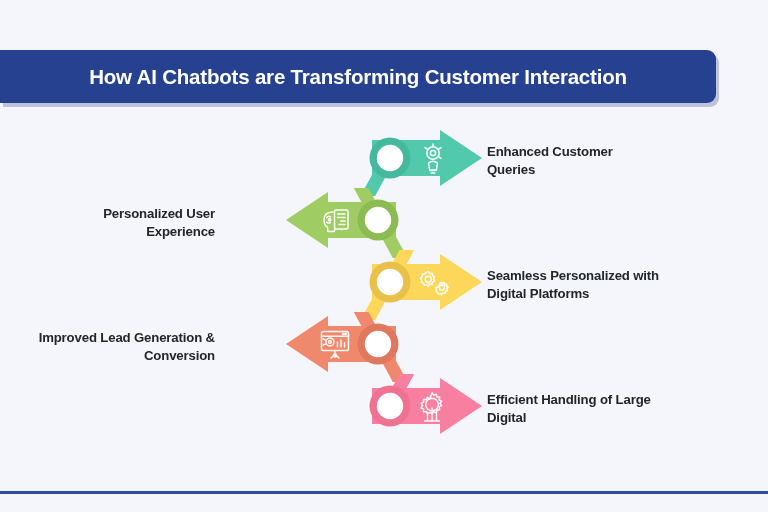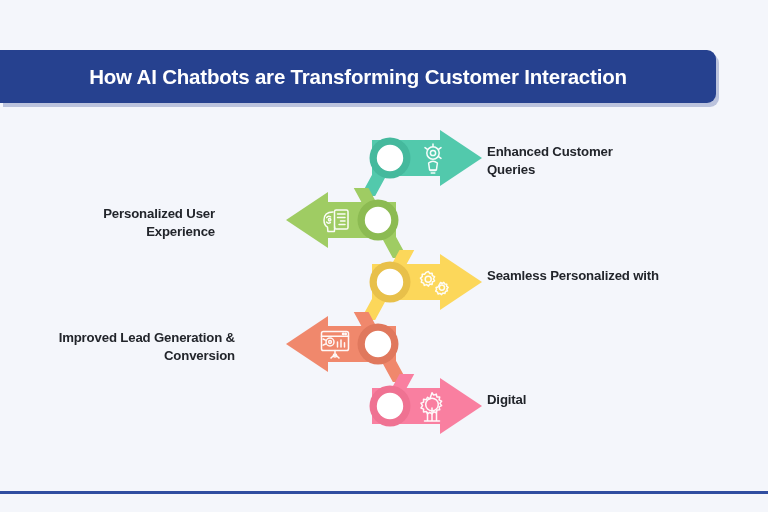--- a/index.html
+++ b/index.html
@@ -130,23 +130,24 @@
         <circle cx="12.2" cy="14.2" r="3"></circle>
         <path d="M24.5 17.5 l1.7 1 1.6-1.1 1 1.7 2 .1 -.3 2 1.6 1.2 -1.3 1.5 .6 1.9 -1.9 .7 -.6 1.9 -2-.3 -1.3 1.5 -1.6-1.2 -1.9 .6 -.6-1.9 -1.8-.9 .9-1.8 -.5-1.9 1.9-.5z"></path>
         <circle cx="25.9" cy="22.6" r="2.6"></circle>
       </g>
       </g>
     </g>
   </svg>
         </div>
         <div class="label right" style="top: 17px;">
           <div>Seamless Personalized with</div>
-        </div>
-      </div>
-      <div class="row" style="top: 312px; padding-left: 20px;">
+          <div>Digital Platforms</div>
+        </div>
+      </div>
+      <div class="row" style="top: 312px;">
         <div class="arrowwrap">
   <svg width="768" height="70" viewBox="0 0 768 70">
     <g transform="translate(768,0) scale(-1,1)">
       <path d="M 396 20 L 408 -2" stroke="#f0886c" stroke-width="13" stroke-linecap="round" fill="none"></path>
       <path d="M 382 44 L 370 66" stroke="#f0886c" stroke-width="13" stroke-linecap="round" fill="none"></path>
       <path d="M 372 14 H 440 V 4 L 482 32 L 440 60 V 50 H 372 Z" fill="#f0886c"></path>
       <circle cx="390" cy="32" r="20.5" fill="#e0785d"></circle>
       <circle cx="390" cy="32" r="13.2" fill="#ffffff"></circle>
       <g transform="translate(416 , 15)">
         <g fill="none" stroke="#ffffff" stroke-width="1.5" stroke-linecap="round" stroke-linejoin="round" opacity=".95">
@@ -183,19 +184,20 @@
         <g fill="none" stroke="#ffffff" stroke-width="1.5" stroke-linecap="round" stroke-linejoin="round" opacity=".95">
         <path d="M16 3.8 l1.6 2.3 2.7-1 .6 2.8 2.8 .2 -.6 2.8 2.5 1.3 -1.7 2.2 1.7 2.2 -2.5 1.3 .6 2.8 -2.8 .2 -.6 2.8 -2.7-1 -1.6 2.3 -2.2-1.7 -2.3 1.6 -1.2-2.5 -2.8 .5 .1-2.8 -2.6-1.1 1.5-2.4 -1.5-2.4 2.6-1.1 -.1-2.8 2.8 .5 1.2-2.5 2.3 1.6z"></path>
         <circle cx="16" cy="15.5" r="6.3"></circle>
         <path d="M11.5 32 v-8.5 M16 32 v-13 M20.5 32 v-10.5 M8.5 32 h15"></path>
       </g>
       </g>
     </g>
   </svg>
         </div>
         <div class="label right" style="top: 17px;">
+          <div>Efficient Handling of Large</div>
           <div>Digital</div>
         </div>
       </div>
     </div>
 
   <div class="bottom-rule"></div>
 </div>
 
 </body></html>

